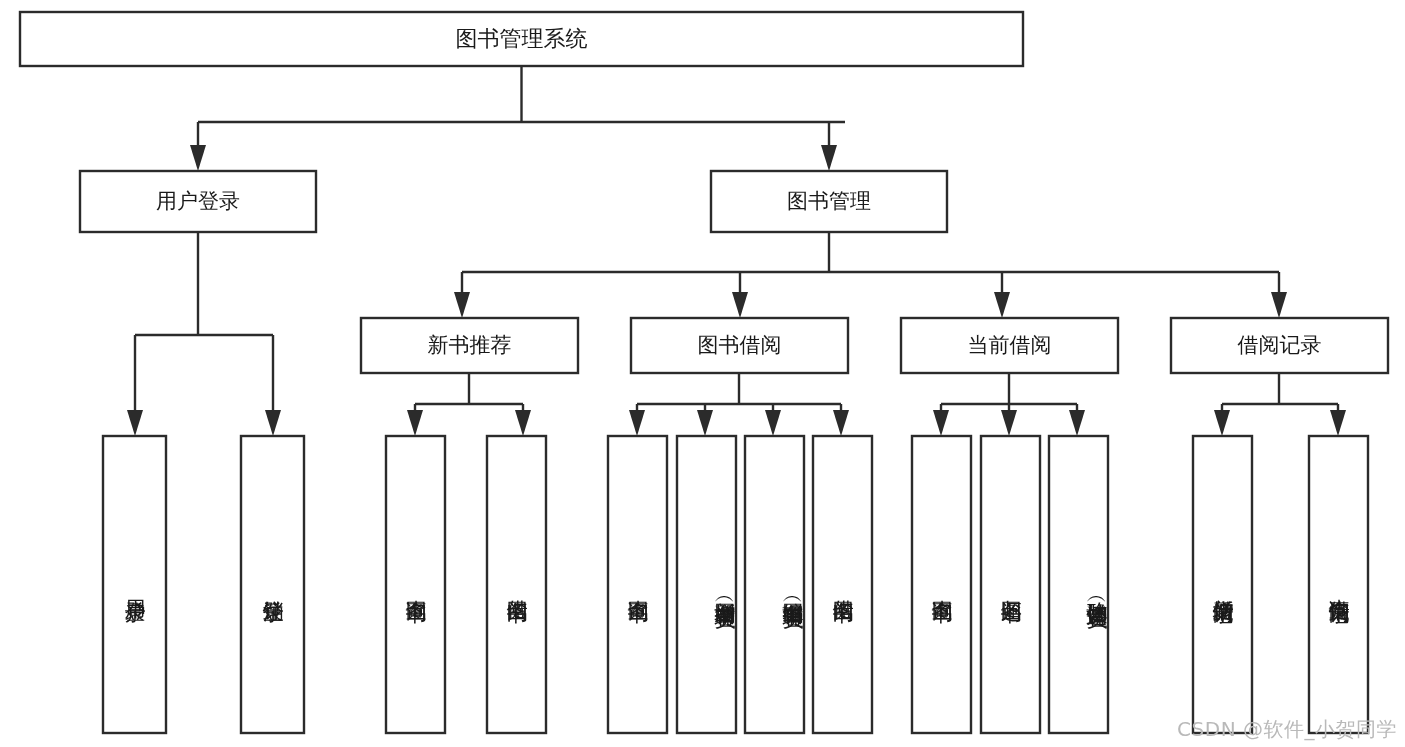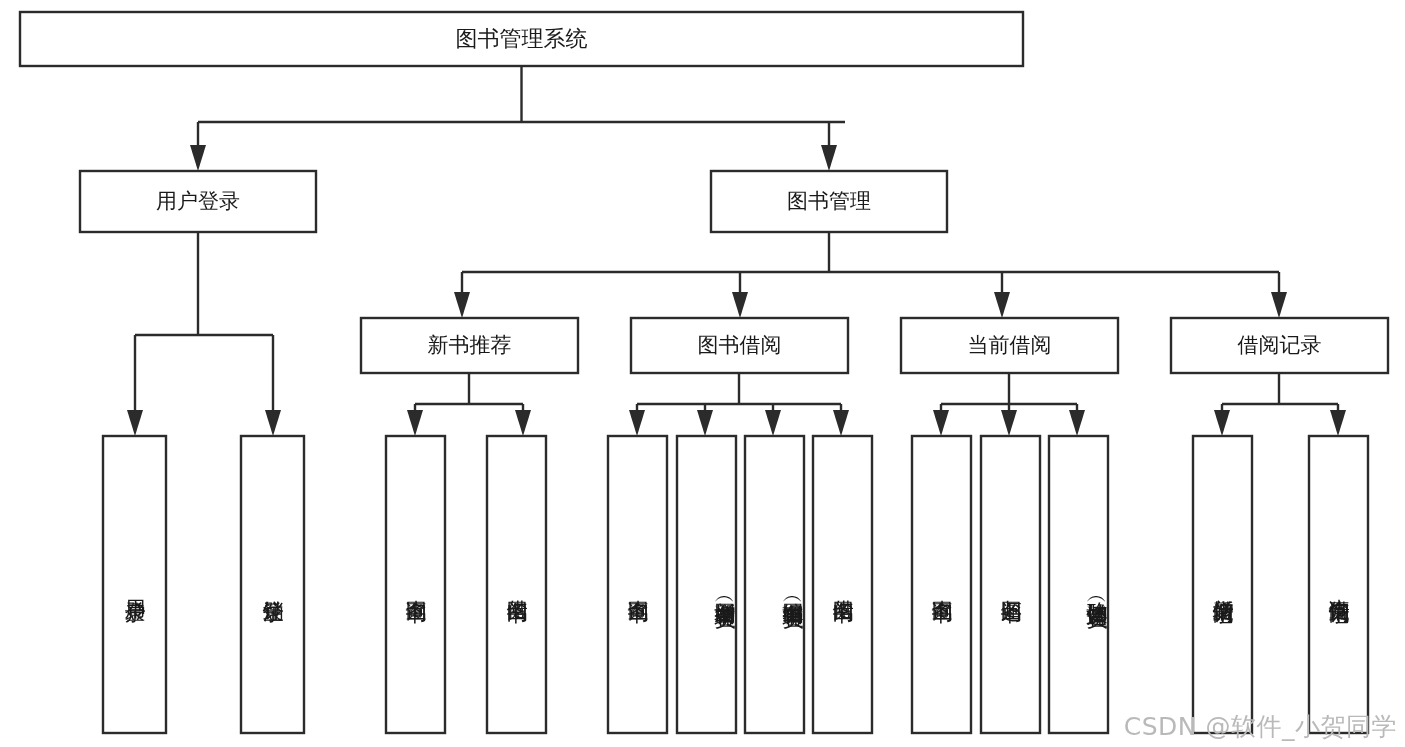--- a/index.html
+++ b/index.html
@@ -67,21 +67,21 @@
     text-orientation: upright;
     letter-spacing: 1px;
     white-space: nowrap;
     pointer-events: none;
   }
   .watermark {
     position: absolute;
     right: 8px;
     bottom: 4px;
     font-family: "DejaVu Sans", "Liberation Sans", sans-serif;
-    font-size: 25px;
+    font-size: 20px;
     color: #b9b9b9;
     white-space: nowrap;
     letter-spacing: 0.5px;
   }
 </style>
 </head>
 <body>
 
 <div id="diagram-root">
 

